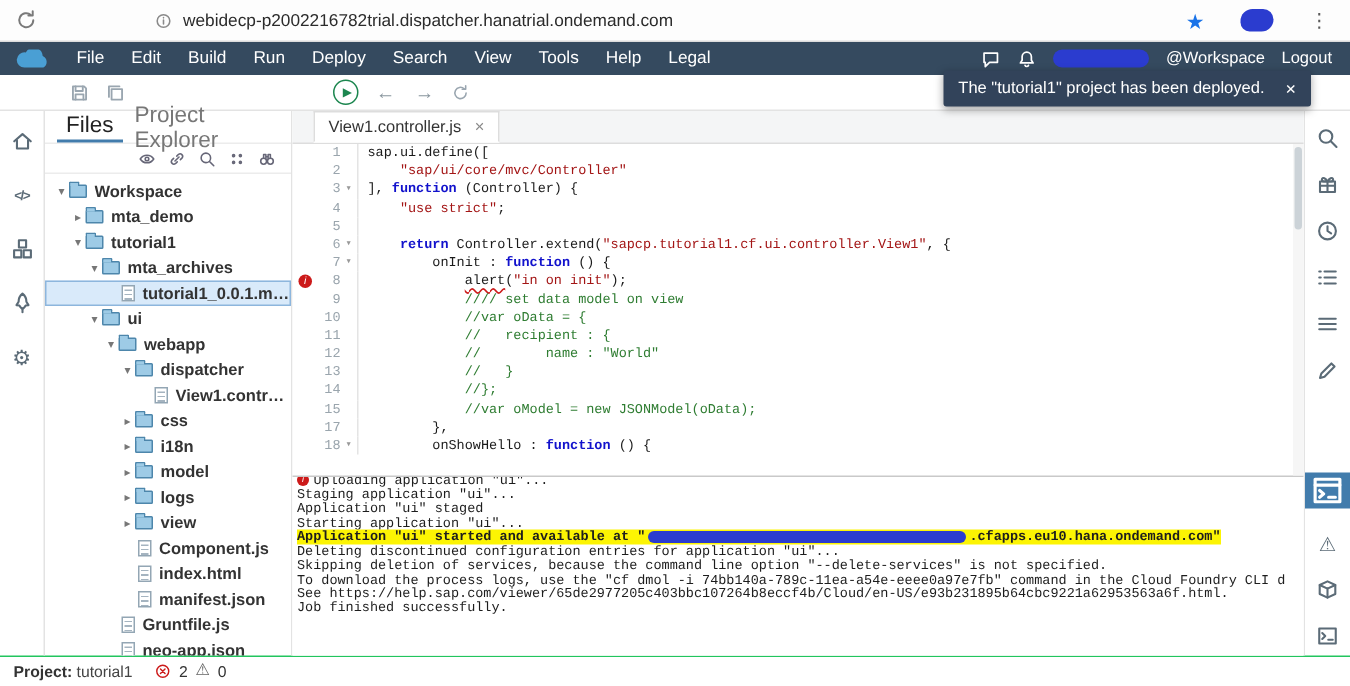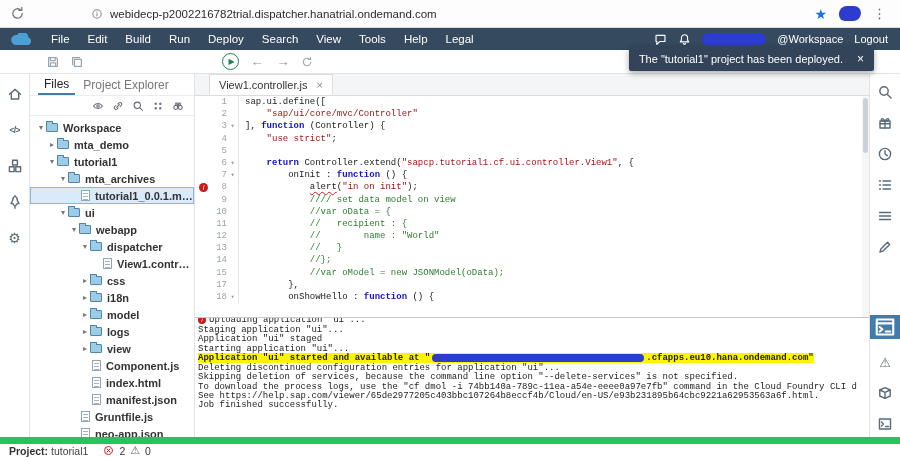--- a/index.html
+++ b/index.html
@@ -6,21 +6,21 @@
   html,body { margin:0; padding:0; }
   body {
     width:900px; height:457px; overflow:hidden; position:relative;
     font-family:"Liberation Sans", sans-serif; background:#fff; color:#333;
   }
   [data-icon]{ display:inline-flex; align-items:center; justify-content:center; }
   [data-icon] svg{ width:100%; height:100%; }
 
   
   .browser-bar{ height:28px; background:#fdfdfd; border-bottom:1px solid #dcdcdc;
-    display:flex; align-items:center; padding:0 10px; gap:8px; }
+    display:flex; align-items:center; padding:0 10px; gap:20px; }
   .b-ico{ width:15px; height:15px; color:#7a7a7a; }
   .omni{ flex:1; display:flex; align-items:center; gap:7px; padding-left:58px; }
   .omni .b-ico{ width:12px; height:12px; color:#8a8a8a; }
   .url{ font-size:11.5px; color:#2b2b2b; }
   .star{ color:var(--star_blue,#1a73e8); font-size:14px; margin-right:4px; line-height:1; }
   .avatar-blob{ width:22px; height:15px; background:var(--redaction,#2b3ccf); border-radius:8px 7px 8px 6px; }
   .kebab{ color:#5a5a5a; font-size:13px; padding:0 4px; }
 
   
   .menubar{ height:22px; background:var(--shell_bar,#354a5f); display:flex; align-items:center;
@@ -56,21 +56,21 @@
   .rail-btn{ width:16px; height:16px; color:#5b6b77; display:flex; align-items:center;
     justify-content:center; font-size:12px; cursor:pointer; }
   .right-rail{ width:31px; border-left:1px solid #e3e3e3; display:flex; flex-direction:column;
     align-items:center; padding-top:10px; gap:15px; }
   .right-rail .rail-btn.active{ width:30px; height:24px; background:var(--accent,#427cac);
     color:#fff; margin-top:45px; }
 
   
   .sidebar{ width:165px; border-right:1px solid #e3e3e3; display:flex; flex-direction:column; }
   .side-tabs{ height:22px; display:flex; gap:2px; padding-left:8px; align-items:stretch;
-    font-size:12px; color:#777; border-bottom:1px solid #ececec; }
+    font-size:15px; color:#777; border-bottom:1px solid #ececec; }
   .side-tab{ display:flex; align-items:center; padding:0 6px; cursor:pointer; }
   .side-tab.active{ color:#222; border-bottom:2px solid var(--accent,#427cac); }
   .side-tools{ height:20px; display:flex; align-items:center; justify-content:flex-end;
     gap:8px; padding:0 10px; border-bottom:1px solid #ececec; }
   .st-ico{ width:12px; height:12px; color:#667; cursor:pointer; }
   .file-tree{ flex:1; overflow:hidden; font-size:11px; color:#333; padding-top:3px; }
   .tree-row{ height:17px; display:flex; align-items:center; padding-left:6px;
     white-space:nowrap; cursor:pointer; }
   .tree-row.selected{ background:var(--selection,#d9eafa); outline:1px solid #8db6dd; outline-offset:-1px; }
   .indent{ flex:none; }
@@ -118,21 +118,21 @@
   .console-line{ white-space:pre; }
   .console-line.clipped{ margin-top:-4px; }
   .con-err{ display:inline-block; width:8px; height:8px; border-radius:50%;
     background:var(--error,#cc1a1a); color:#fff; font-size:6px; line-height:8px; text-align:center;
     font-family:"Liberation Sans",sans-serif; font-style:italic; margin-right:3px; vertical-align:middle; }
   .hl{ background:var(--highlight,#fcf403); font-weight:bold; }
   .redact{ display:inline-block; width:212px; height:8px; background:var(--redaction,#2b3ccf);
     border-radius:4px; vertical-align:middle; margin:0 2px; }
 
   
-  .statusbar{ height:20px; border-top:7px solid #22c55e; background:#fff; display:flex;
+  .statusbar{ height:20px; border-top:1px solid #22c55e; background:#fff; display:flex;
     align-items:center; font-size:10.5px; color:#444; padding:0 9px; gap:5px; }
   .sb-label{ font-weight:bold; color:#333; }
   .sb-proj{ margin-right:10px; }
   .sb-ico{ width:11px; height:11px; color:var(--error,#cc1a1a); cursor:pointer; }
   .sb-warn{ font-size:11px; color:#666; line-height:1; cursor:pointer; }
   .sb-count{ color:#333; }
 </style>
 </head>
 <body>
 

